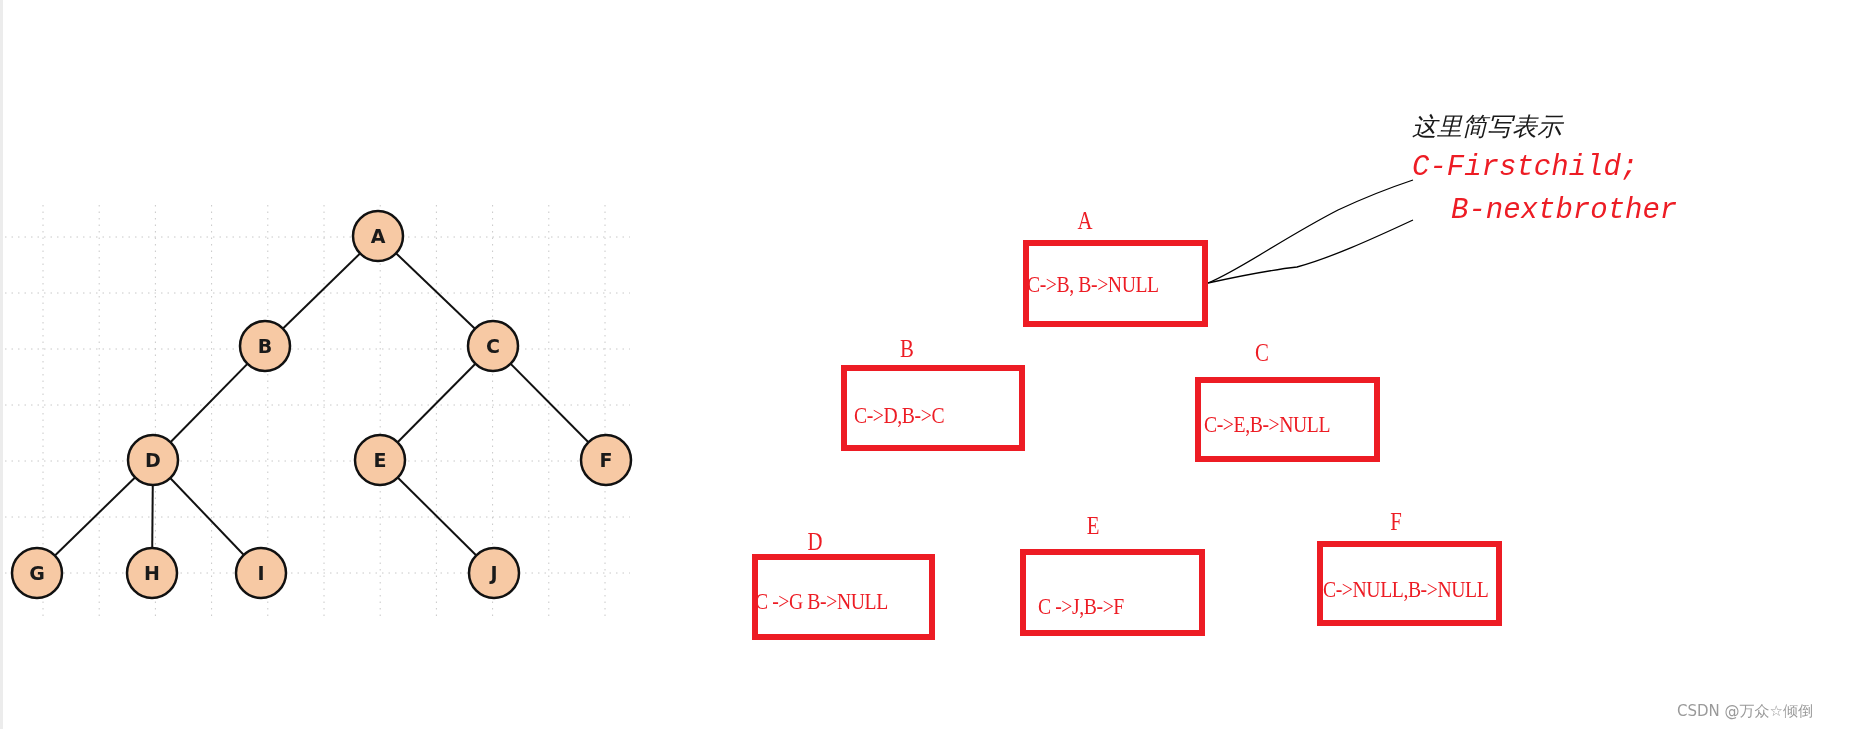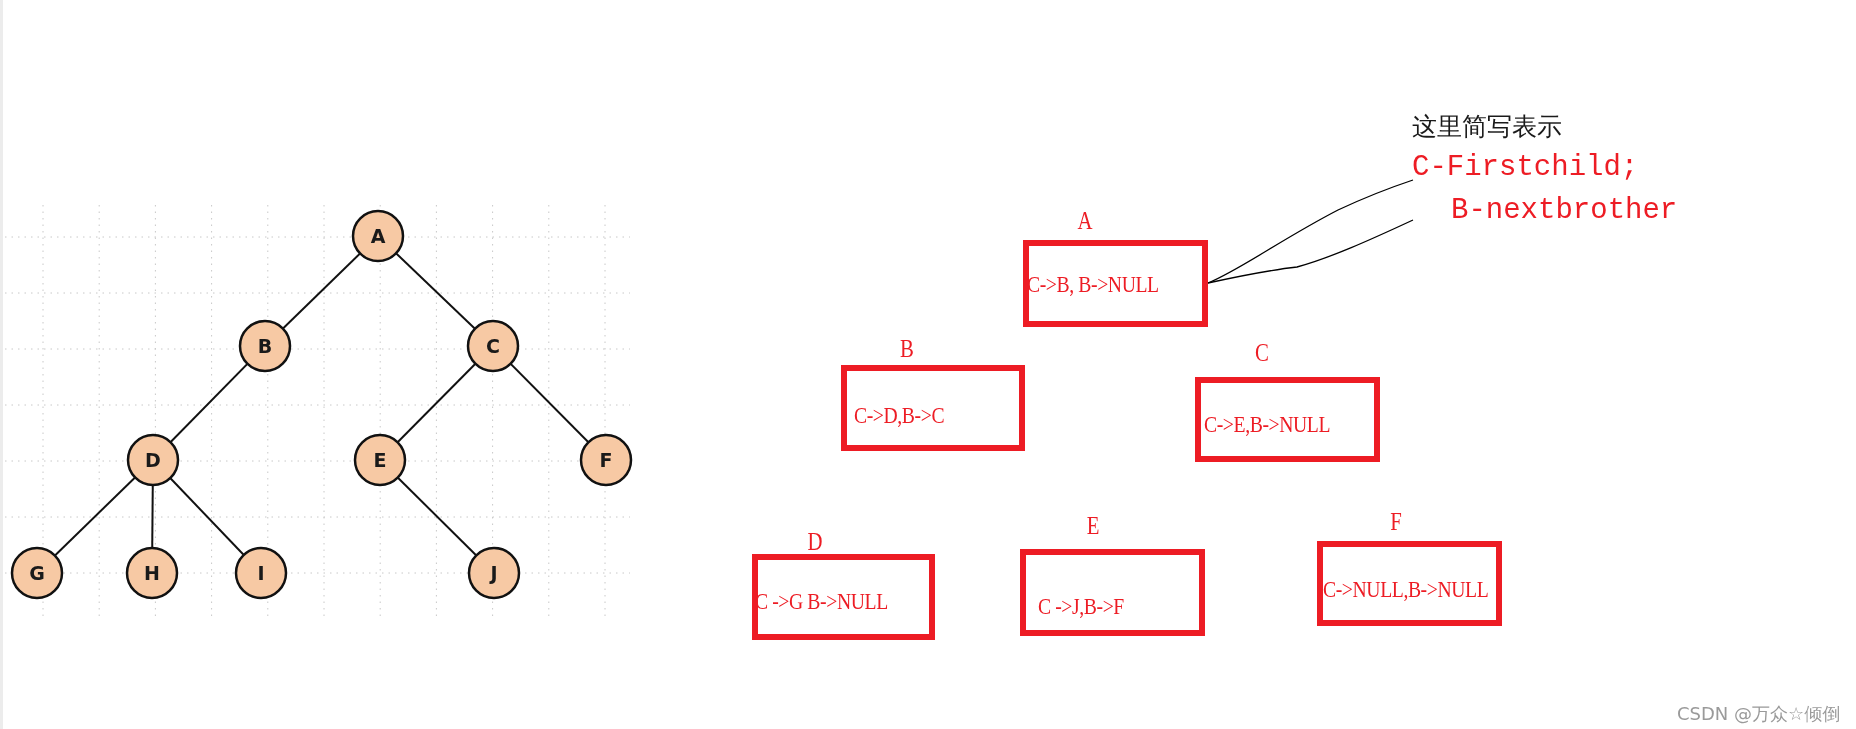--- a/index.html
+++ b/index.html
@@ -27,30 +27,31 @@
       position: absolute;
       font-family: "Liberation Serif", "DejaVu Serif", serif;
       font-size: 26px;
       color: #ed1c24;
       line-height: 1;
       transform: translateX(-50%) scaleX(0.8);
       white-space: nowrap;
     }
     .legend-title {
       position: absolute; left: 1412px; top: 110px;
-      font-family: "DejaVu Sans", sans-serif; font-size: 25px; color: #1a1a1a; white-space: nowrap;
+      font-family: "DejaVu Sans", sans-serif; font-size: 25px; color: #1a1a1a; white-space: nowrap; font-style: italic;
     }
     .legend-line {
       position: absolute; left: 1412px;
       font-family: "Liberation Mono", "DejaVu Sans Mono", monospace; font-size: 29px; color: #ed1c24; white-space: nowrap;
       line-height: 1;
+      font-style: italic;
     }
     .watermark {
       position: absolute; left: 1677px; top: 702px;
-      font-family: "DejaVu Sans", sans-serif; font-size: 18px; color: #9a9a9a; white-space: nowrap;
+      font-family: "DejaVu Sans", sans-serif; font-size: 15px; color: #9a9a9a; white-space: nowrap;
     }
   </style>
 </head>
 <body>
 
 <div class="left-strip"></div>
 
 <svg id="tree-svg" width="1856" height="729">
   <g id="grid">
       <line x1="43" x2="43" y1="205" y2="620" stroke="#c8c8c8" stroke-width="1" stroke-dasharray="1.5 5"></line>

